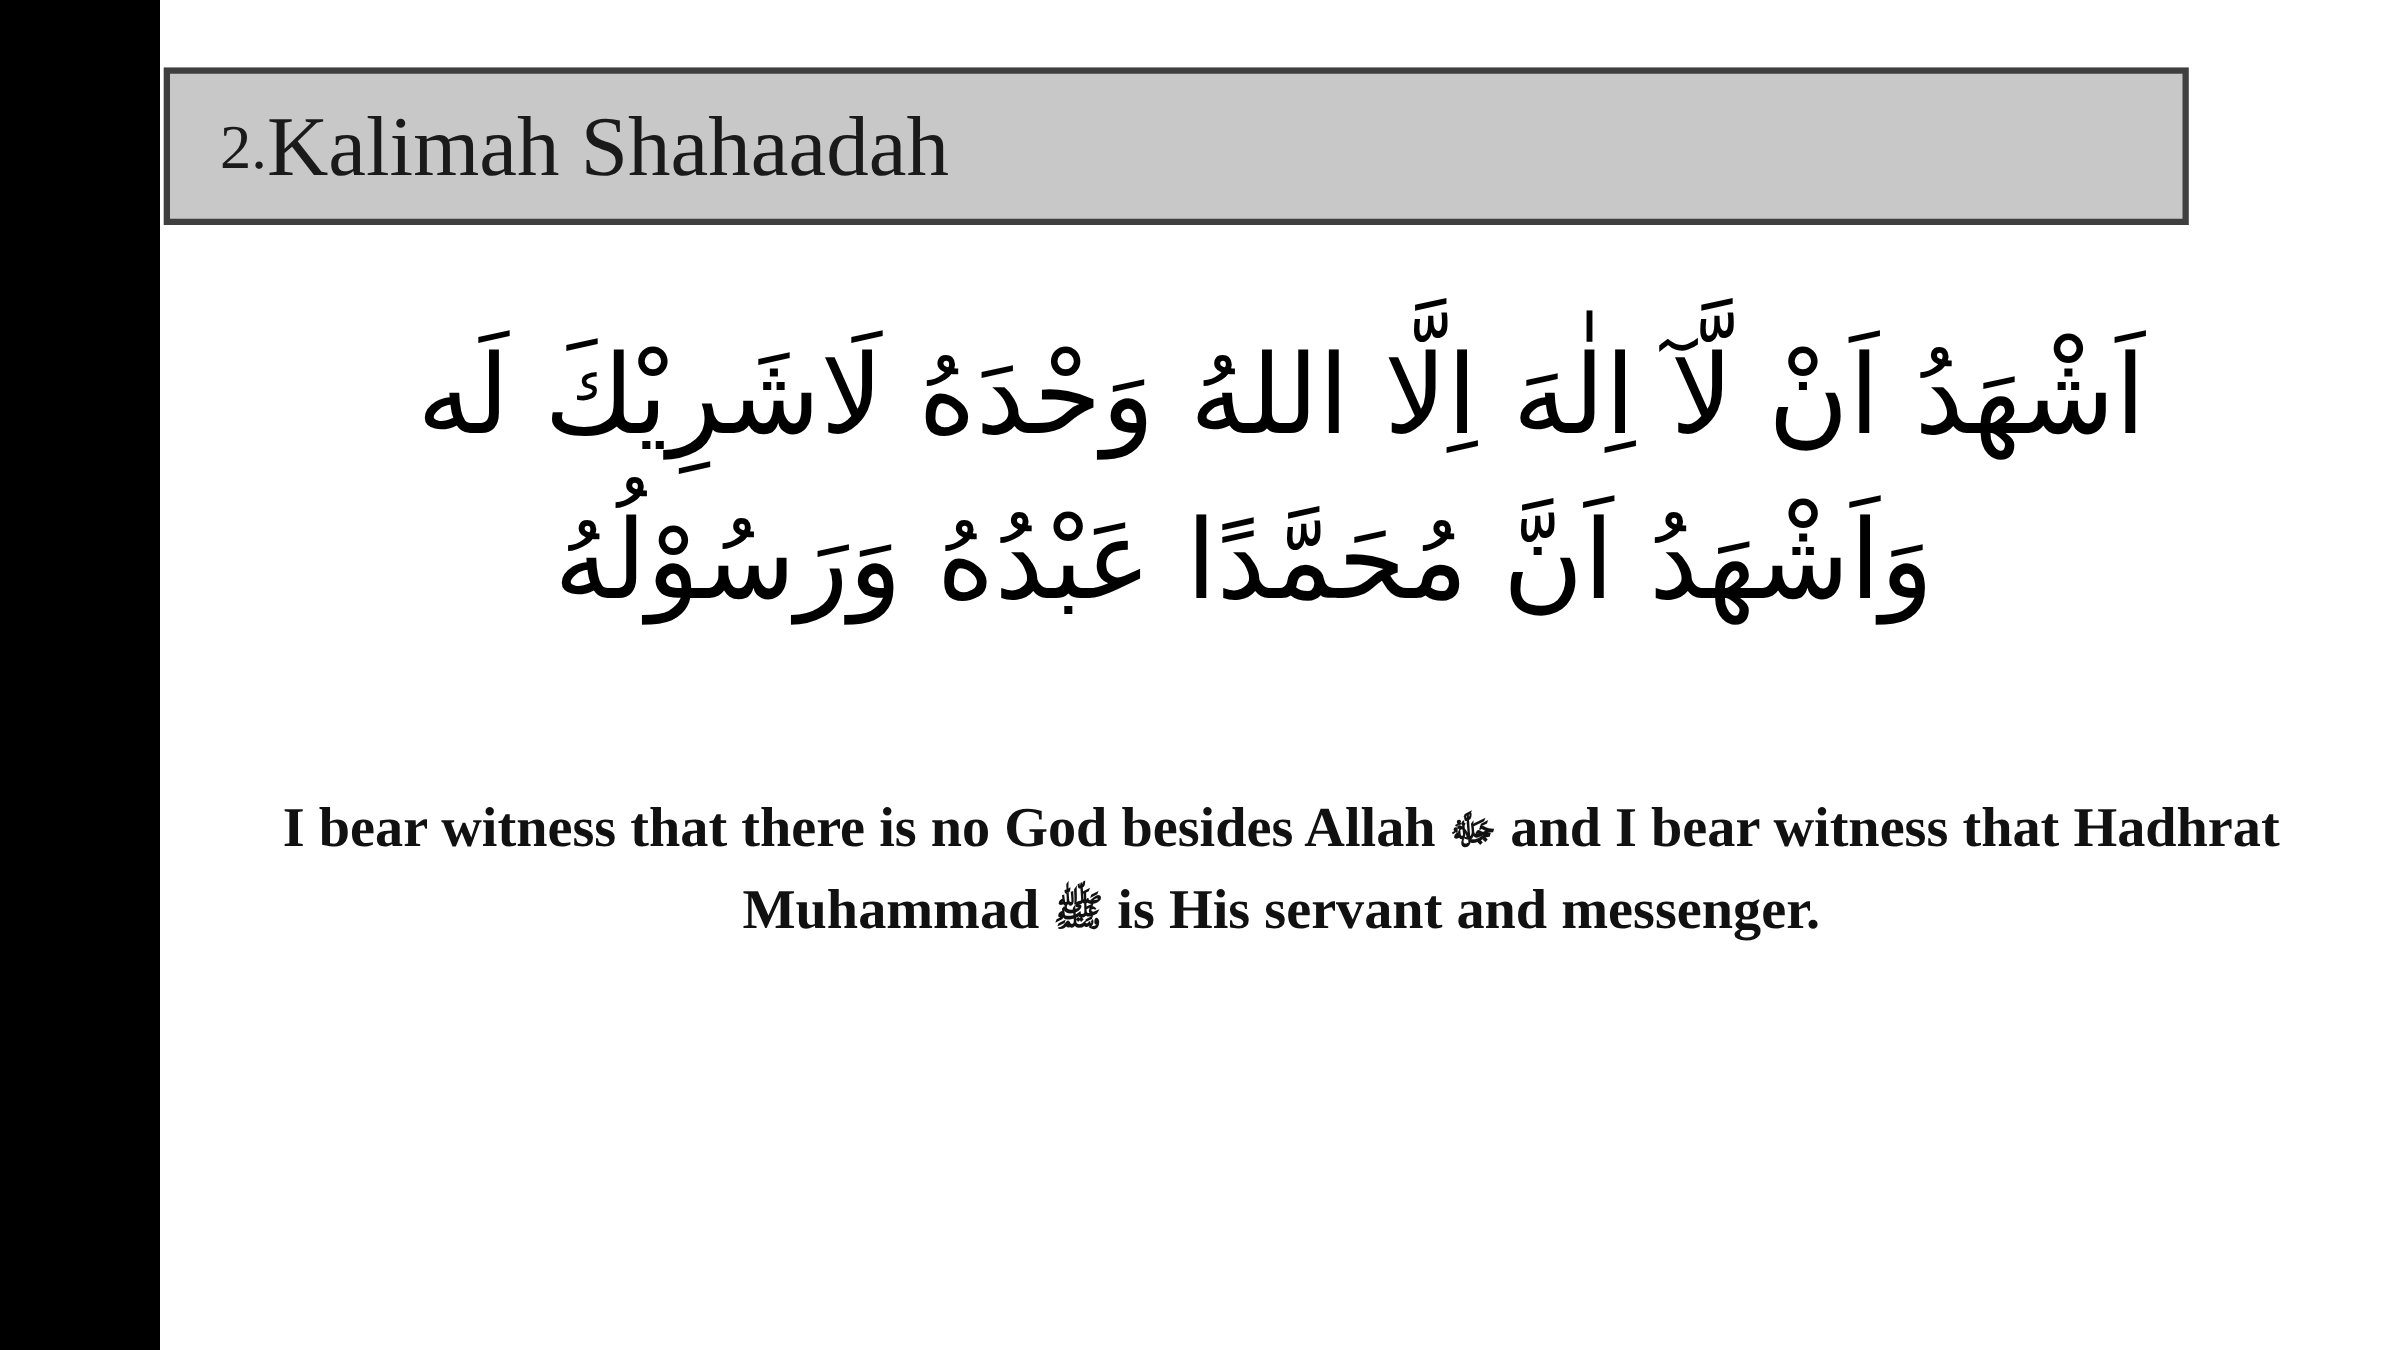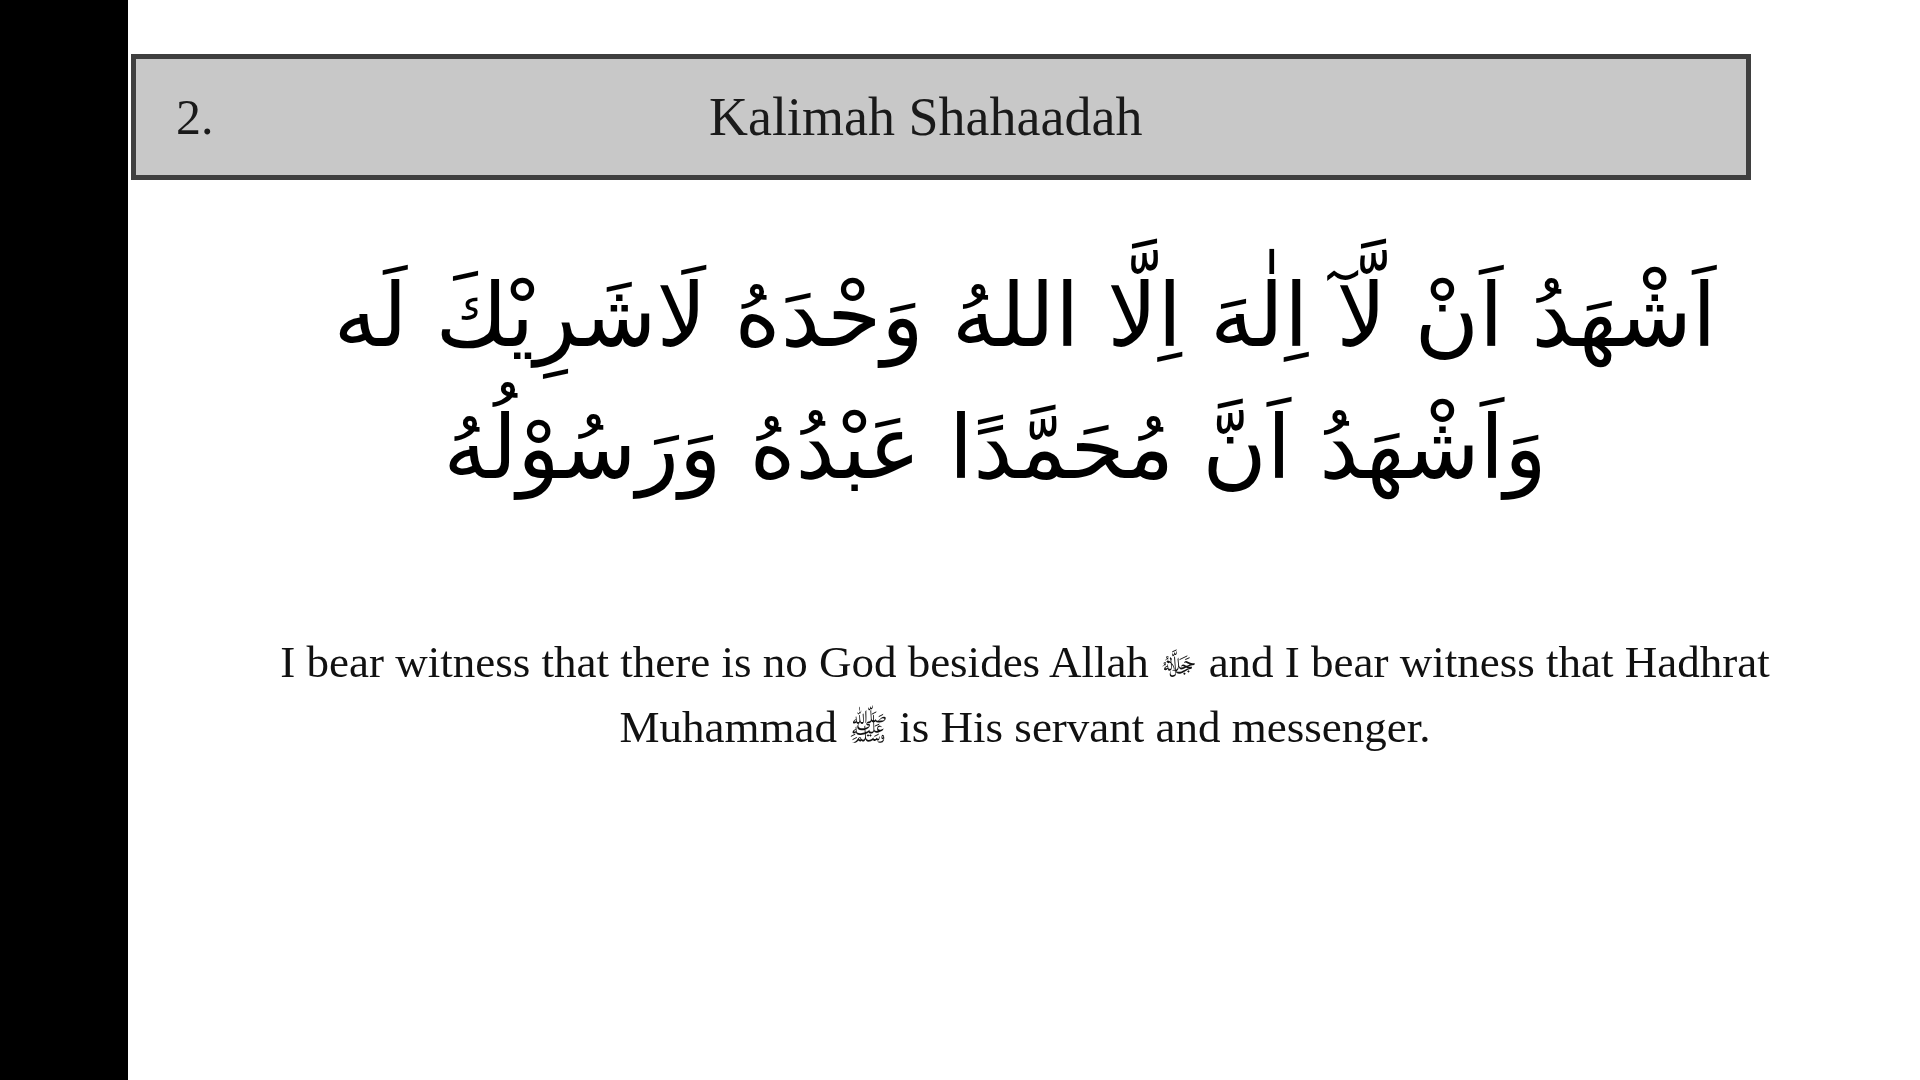--- a/index.html
+++ b/index.html
@@ -44,22 +44,21 @@
   }
   #header-number {
     font-size: 50px;
     color: #1a1a1a;
     padding-left: 40px;
     line-height: 1;
     white-space: nowrap;
   }
   #header-title {
     flex: 1;
-    text-align: center;
-    font-size: 54px;
+    font-size: 68px;
     color: #1a1a1a;
     line-height: 1;
     padding-right: 108px;
     white-space: nowrap;
   }
   
   #arabic-block {
     position: absolute;
     left: 0;
     top: 250px;
@@ -88,20 +87,21 @@
   #translation {
     position: absolute;
     left: 80px;
     top: 630px;
     width: 1634px;
     text-align: center;
     font-family: "Liberation Serif", serif;
     font-size: 45px;
     line-height: 1.45;
     color: #111111;
+    font-weight: bold;
   }
   .honorific {
     font-family: "DejaVu Sans", sans-serif;
     font-size: 33px;
     vertical-align: 2px;
   }
 </style>
 </head>
 <body>
 

